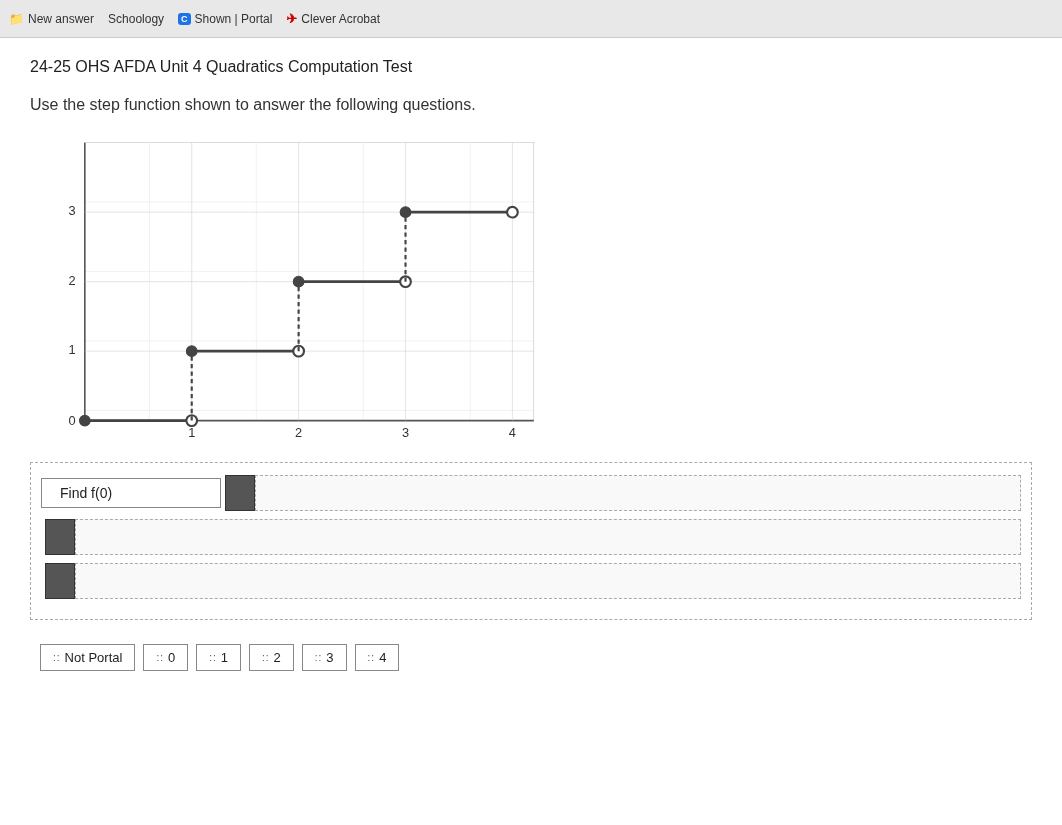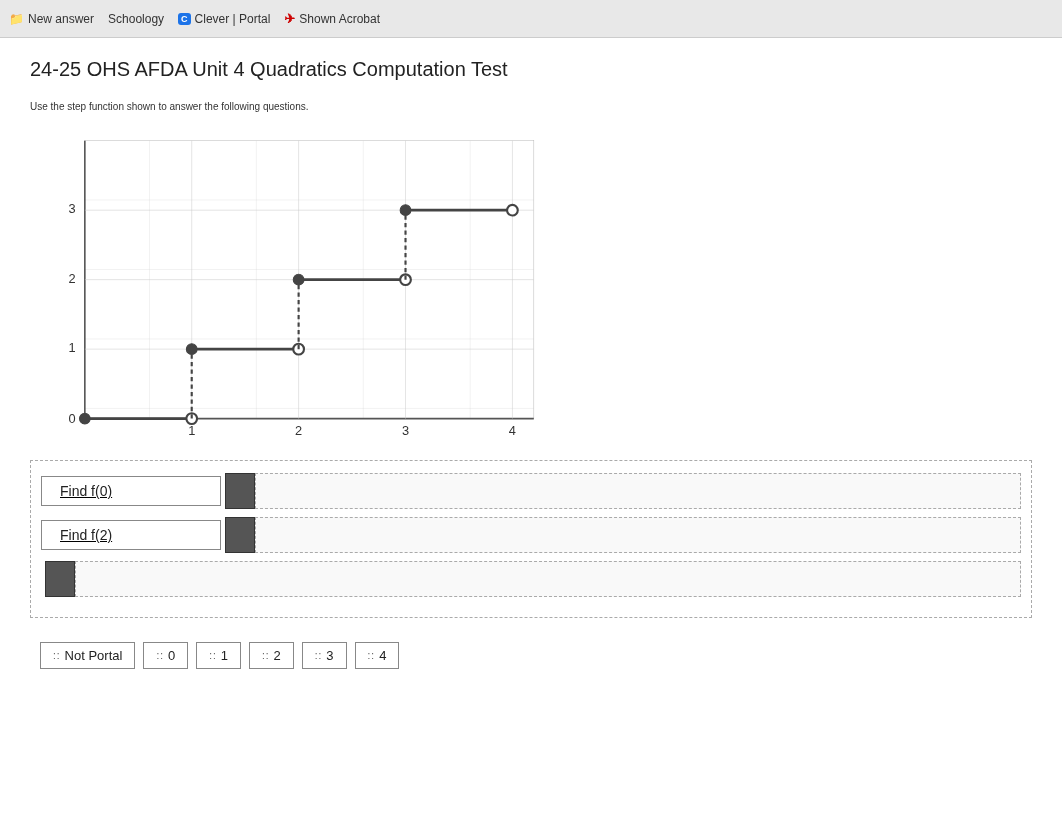--- a/index.html
+++ b/index.html
@@ -54,28 +54,28 @@
     }
 
     .main-content {
       background: white;
       margin: 0;
       padding: 20px 30px;
       min-height: 787px;
     }
 
     .page-title {
-      font-size: 20px;
+      font-size: 16px;
       font-weight: normal;
       color: #222;
       margin-bottom: 20px;
     }
 
     .instructions {
-      font-size: 10px;
+      font-size: 16px;
       color: #333;
       margin-bottom: 18px;
     }
 
     
     .graph-container {
       position: relative;
       width: 560px;
       height: 310px;
       margin-bottom: 20px;
@@ -85,21 +85,20 @@
     .graph-svg {
       width: 100%;
       height: 100%;
     }
 
     
     .questions-area {
       border: 1px dashed #aaa;
       padding: 12px 10px;
       margin-top: 20px;
-      text-decoration: underline;
     }
 
     .question-row {
       display: flex;
       align-items: center;
       margin-bottom: 8px;
     }
 
     .question-label-box {
       border: 1px solid #888;
@@ -160,25 +159,25 @@
 <div class="browser-bar">
   <div class="bookmark-item">
     <span class="bookmark-icon">📁</span>
     <span>New answer</span>
   </div>
   <div class="bookmark-item">
     <span>Schoology</span>
   </div>
   <div class="bookmark-item">
     <span class="clever-icon">C</span>
-    <span>Clever | Portal</span>
+    <span>Shown | Portal</span>
   </div>
   <div class="bookmark-item">
     <span class="adobe-icon">✈</span>
-    <span>Shown Acrobat</span>
+    <span>Clever Acrobat</span>
   </div>
 </div>
 
 <div class="main-content">
   <h1 class="page-title">24-25 OHS AFDA Unit 4 Quadratics Computation Test</h1>
   <p class="instructions">Use the step function shown to answer the following questions.</p>
 
   <div class="graph-container">
     <svg class="graph-svg" viewBox="0 0 520 290">
 
@@ -241,23 +240,20 @@
   <div class="questions-area">
 
     <div class="question-row">
       <div class="question-label-box">
         <span>Find f(0)</span>
       </div>
       <div class="question-drag-handle"></div>
       <div class="question-answer-box"></div>
     </div>
     <div class="question-row">
-      <div class="question-label-box">
-        <span>Find f(2)</span>
-      </div>
       <div class="question-drag-handle"></div>
       <div class="question-answer-box"></div>
     </div>
     <div class="question-row">
       <div class="question-drag-handle"></div>
       <div class="question-answer-box"></div>
     </div>
   </div>
 
   <div class="answer-choices">

